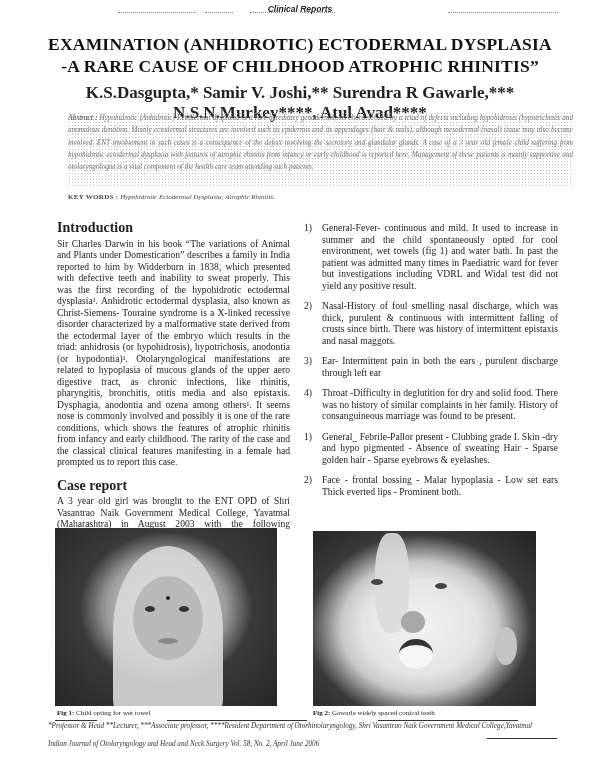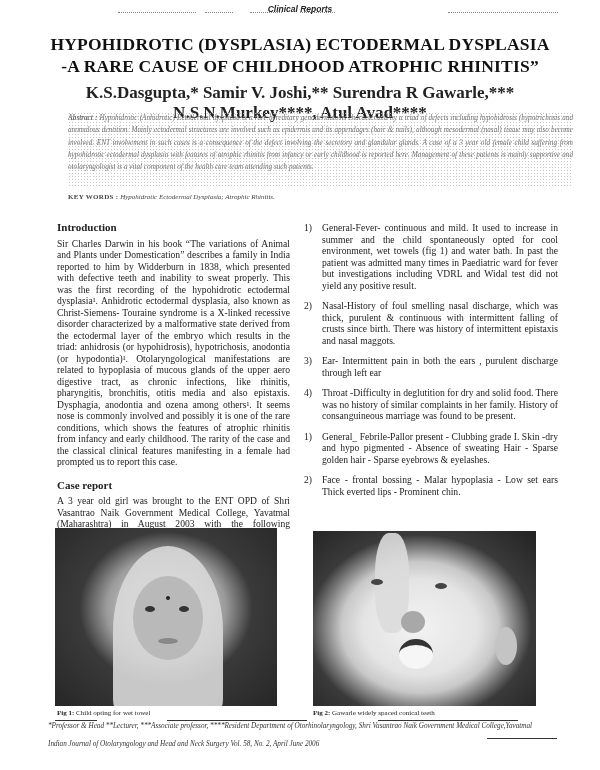--- a/index.html
+++ b/index.html
@@ -7,21 +7,21 @@
   .runhead{position:absolute;left:40px;top:4px;width:520px;height:12px;font-size:8.5px;font-style:italic;font-weight:bold;font-family:"Liberation Sans",sans-serif;color:#222;text-align:center;}
   .runhead .dots{position:absolute;top:8px;height:1px;border-top:1px dotted #888;}
   .title{position:absolute;left:30px;width:540px;text-align:center;font-weight:bold;font-size:17.5px;letter-spacing:0.2px;line-height:22px;color:#111;}
   .authors{position:absolute;left:30px;width:540px;top:83px;text-align:center;font-weight:bold;font-size:17px;color:#222;}
   .abstract{position:absolute;left:68px;top:112px;width:505px;height:76px;font-size:7.2px;line-height:12.3px;font-style:italic;color:#555;
     background-image:radial-gradient(#bbb 0.5px, transparent 0.6px);background-size:3px 3px;opacity:0.85;text-align:justify;overflow:hidden;}
   .abstract b{font-weight:bold;}
   .keywords{position:absolute;left:68px;top:193px;font-size:7px;font-style:italic;color:#444;}
   .keywords b{font-style:normal;font-weight:bold;letter-spacing:0.3px;}
   .col{position:absolute;font-size:9.6px;line-height:11.5px;text-align:justify;color:#222;}
-  .col h3{font-size:11px;margin:0 0 4px 0;font-weight:bold;}
+  .col h3{font-size:14px;margin:0 0 4px 0;font-weight:bold;}
   .col p{margin:0;}
   .colL{left:57px;top:222px;width:233px;}
   .colR{left:304px;top:222px;width:254px;}
   .item{position:relative;padding-left:18px;margin-bottom:9px;}
   .item .num{position:absolute;left:0;top:0;}
   .exh{font-weight:bold;font-size:9px;margin:2px 0 4px 0;letter-spacing:0.3px;}
   .fig{position:absolute;background:#2a2a2a;overflow:hidden;}
   .fig1{left:55px;top:528px;width:222px;height:178px;background:radial-gradient(ellipse at 50% 45%, #cfcfcf 0%, #bcbcbc 25%, #9a9a9a 38%, #3a3a3a 55%, #262626 100%);}
   .fig2{left:313px;top:531px;width:223px;height:175px;background:radial-gradient(ellipse at 48% 55%, #f2f2f2 0%, #e4e4e4 35%, #c8c8c8 48%, #3a3a3a 68%, #222 100%);}
   .face-shape{position:absolute;border-radius:50%;}
@@ -35,21 +35,21 @@
 
 <div class="runhead">
   <span>Clinical Reports</span>
   <span class="dots" style="left:78px;width:78px;"></span>
   <span class="dots" style="left:165px;width:28px;"></span>
   <span class="dots" style="left:210px;width:32px;"></span>
   <span class="dots" style="left:260px;width:35px;"></span>
   <span class="dots" style="left:408px;width:110px;"></span>
 </div>
 
-<div class="title" style="top:33px;">HYPOHIDROTIC (DYSPLASIA) ECTODERMAL DYSPLASIA</div>
+<div class="title" style="top:33px;">EXAMINATION (ANHIDROTIC) ECTODERMAL DYSPLASIA</div>
 <div class="title" style="top:55px;">-A RARE CAUSE OF CHILDHOOD ATROPHIC RHINITIS”</div>
 
 <div class="authors">K.S.Dasgupta,* Samir V. Joshi,** Surendra R Gawarle,*** N.S.N.Murkey****, Atul Avad****</div>
 
 <div class="abstract">
   <b>Abstract :</b>
   <span>Hypohidrotic (Anhidrotic) Ectodermal dysplasia is a rare hereditary genodermatosis characterized by a triad of defects including hypohidrosis (hypotrichosis and anomalous dentition. Mainly ectodermal structures are involved such as epidermis and its appendages (hair &amp; nails), although mesodermal (nasal) tissue may also become involved. ENT involvement in such cases is a consequence of the defect involving the secretory and glandular glands. A case of a 3 year old female child suffering from hypohidrotic ectodermal dysplasia with features of atrophic rhinitis from infancy or early childhood is reported here. Management of these patients is mainly supportive and otolaryngologist is a vital component of the health care team attending such patients.</span>
 </div>
 
 <div class="keywords">
@@ -80,21 +80,21 @@
   <div class="item">
     <span class="num">4)</span>
     <span>Throat -Difficulty in deglutition for dry and solid food. There was no history of similar complaints in her family. History of consanguineous marriage was found to be present.</span>
   </div>
   <div class="item">
     <span class="num">1)</span>
     <span>General_ Febrile-Pallor present - Clubbing grade I. Skin -dry and hypo pigmented - Absence of sweating Hair - Sparse golden hair - Sparse eyebrows &amp; eyelashes.</span>
   </div>
   <div class="item">
     <span class="num">2)</span>
-    <span>Face - frontal bossing - Malar hypoplasia - Low set ears Thick everted lips - Prominent chin.</span>
+    <span>Face - frontal bossing - Malar hypoplasia - Low set ears Thick everted lips - Prominent both.</span>
   </div>
 </div>
 
 <div class="fig fig1">
   <div class="face-shape" style="left:58px;top:18px;width:110px;height:170px;border-radius:50% 50% 10% 10%;background:#d8d8d8;opacity:0.9;"></div>
   <div class="face-shape" style="left:78px;top:48px;width:70px;height:84px;background:#b9b9b9;"></div>
   <div class="face-shape" style="left:90px;top:78px;width:10px;height:6px;background:#333;"></div>
   <div class="face-shape" style="left:124px;top:78px;width:10px;height:6px;background:#333;"></div>
   <div class="face-shape" style="left:111px;top:68px;width:4px;height:4px;background:#222;"></div>
   <div class="face-shape" style="left:103px;top:110px;width:20px;height:6px;background:#888;"></div>

